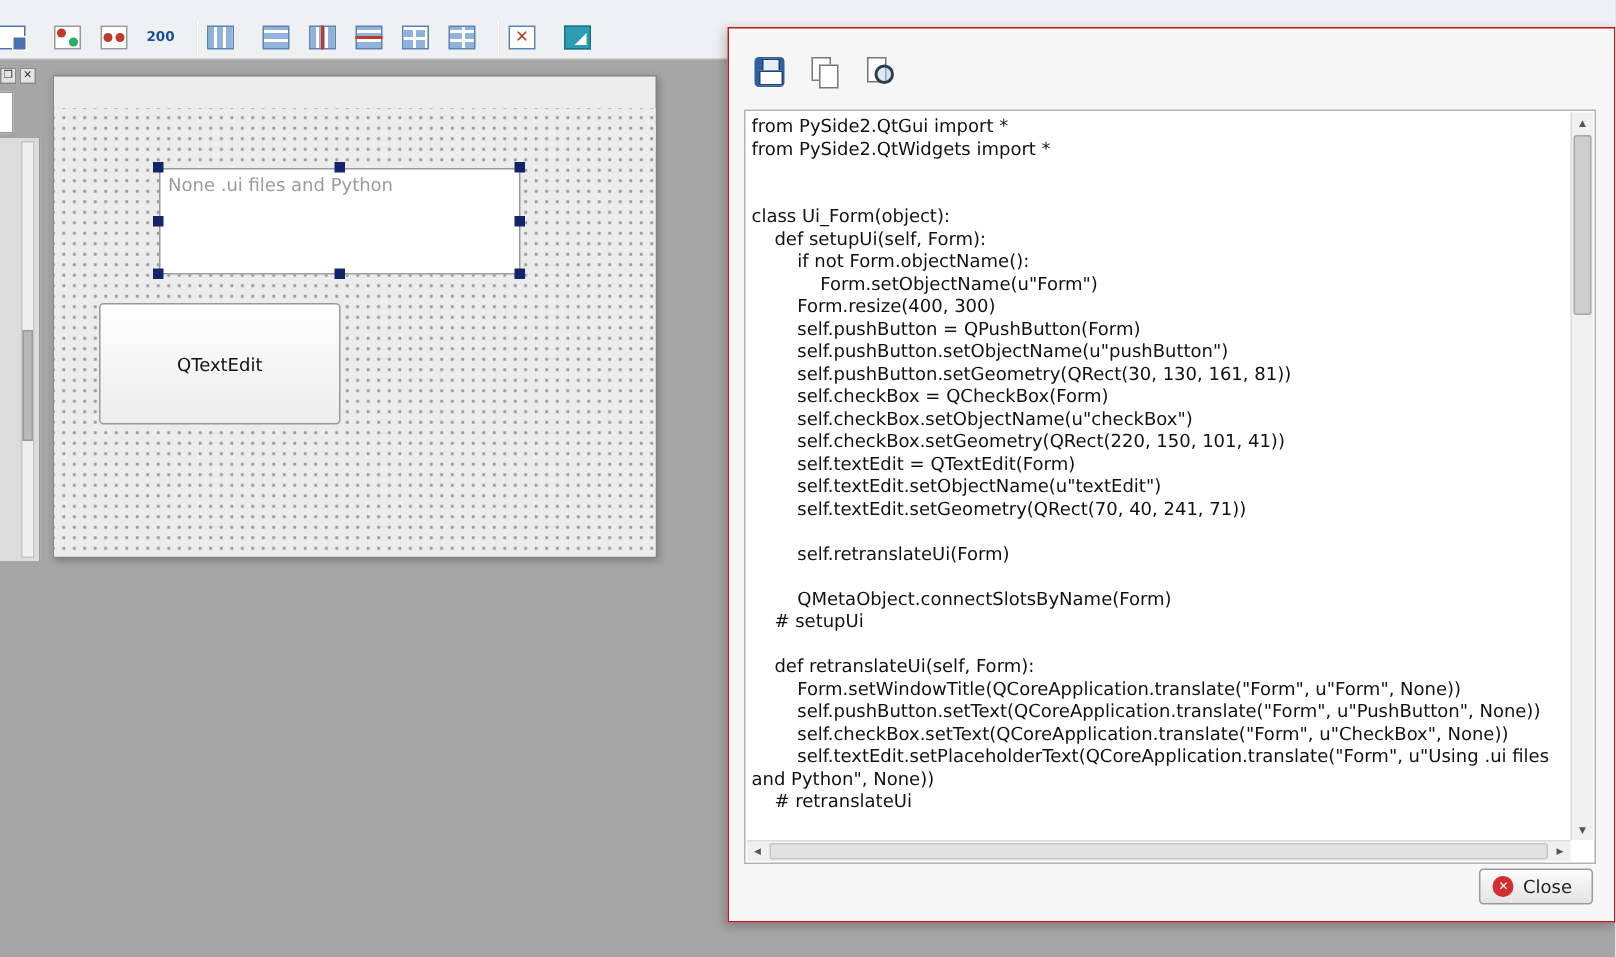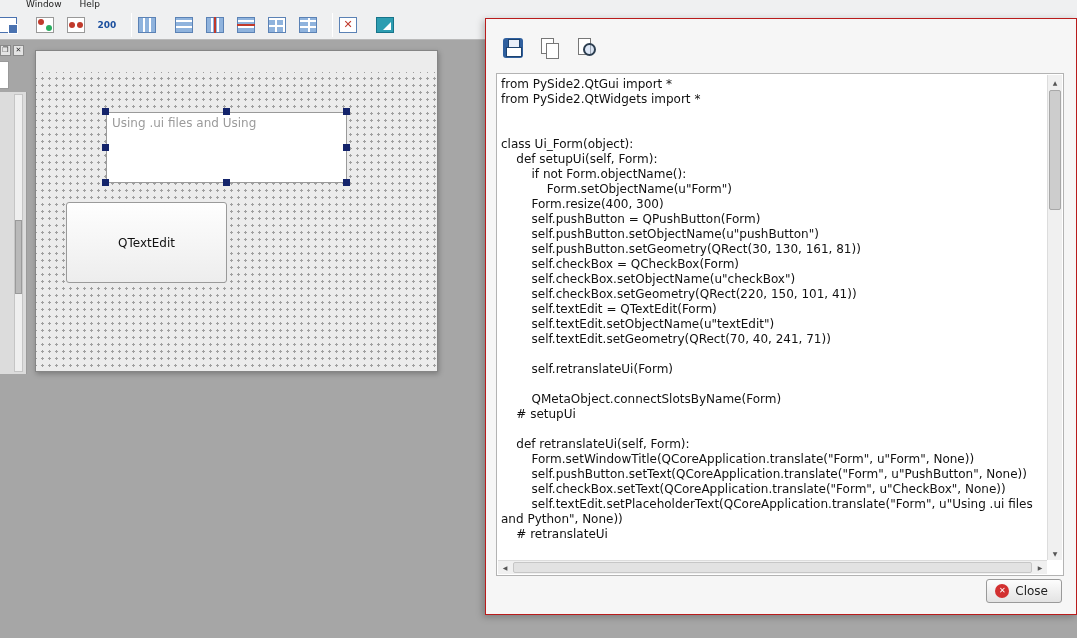--- a/index.html
+++ b/index.html
@@ -95,24 +95,20 @@
   .dock-bottom { position:absolute; left:485px; right:0; top:615px; bottom:0; background:#d6d6d6; border-top:1px solid #bdbdbd; z-index:2; }
   .res-box { position:absolute; left:230px; top:5px; width:255px; height:22px; background:#fff; border:1px solid #a9a9a9; font-size:12px; color:#222; padding:2px 0 0 28px; }
   .side-box { position:absolute; left:490px; top:5px; width:100px; height:22px; background:#fff; border:1px solid #a9a9a9; }
 </style>
 </head>
 <body>
 
 <div class="screen">
 
   <div class="topbar">
-    <div class="menubar">
-      <span>Window</span>
-      <span>Help</span>
-    </div>
     <div class="toolbar">
       <div class="tbtn">
           <div class="ti ti-editwidgets"></div>
         </div>
       <div class="tbtn">
           <div class="ti ti-signals"></div>
         </div>
       <div class="tbtn">
           <div class="ti ti-buddies"></div>
         </div>
@@ -161,21 +157,21 @@
   </div>
 
   <div class="form-win">
     <div class="fw-title">
       <div class="fw-icon"></div>
       <div class="fw-title-text">Form - untitled*</div>
       <div class="fw-btn">–</div>
       <div class="fw-btn close">✕</div>
     </div>
     <div class="fw-body">
-      <div class="te-widget">Using .ui files and Using</div>
+      <div class="te-widget">None .ui files and Python</div>
       <div class="handle h-nw"></div>
       <div class="handle h-n"></div>
       <div class="handle h-ne"></div>
       <div class="handle h-w"></div>
       <div class="handle h-e"></div>
       <div class="handle h-sw"></div>
       <div class="handle h-s"></div>
       <div class="handle h-se"></div>
       <div class="pb-widget">QTextEdit</div>
     </div>

